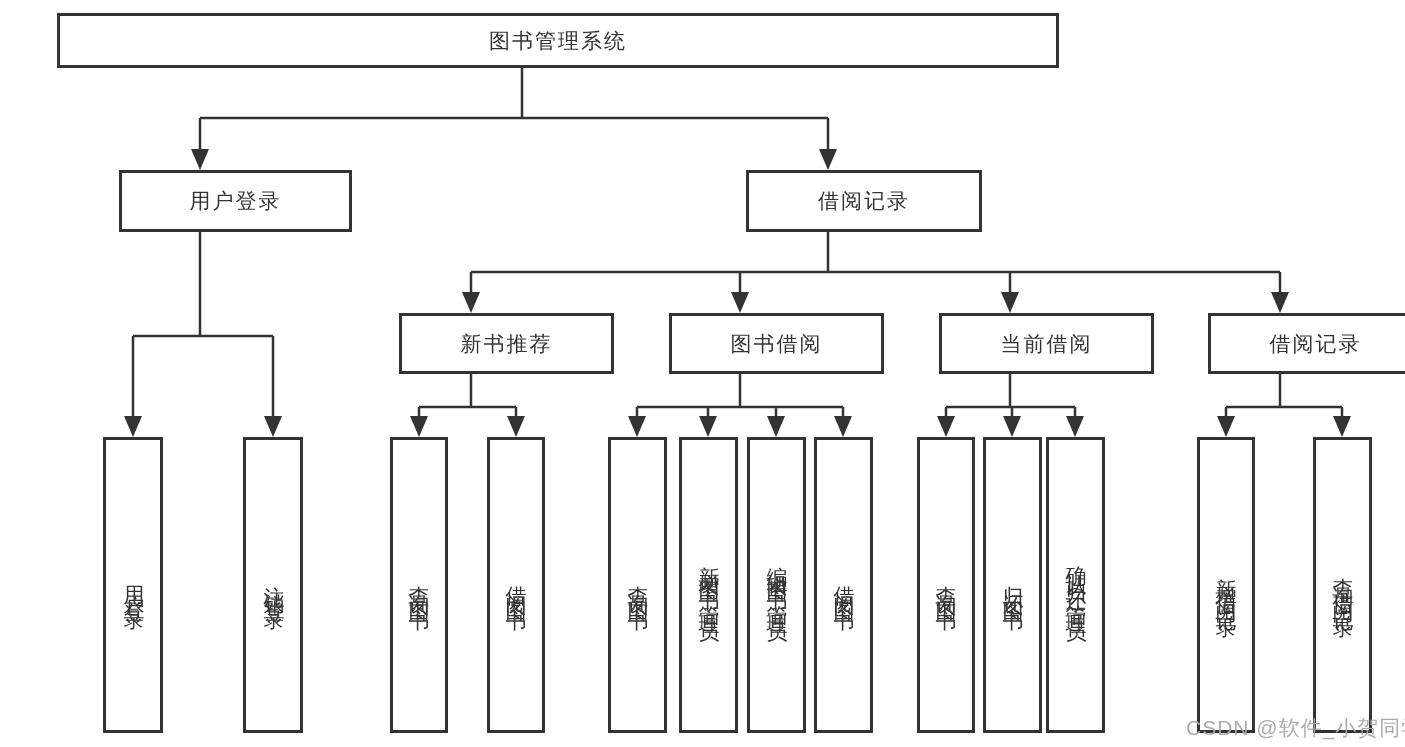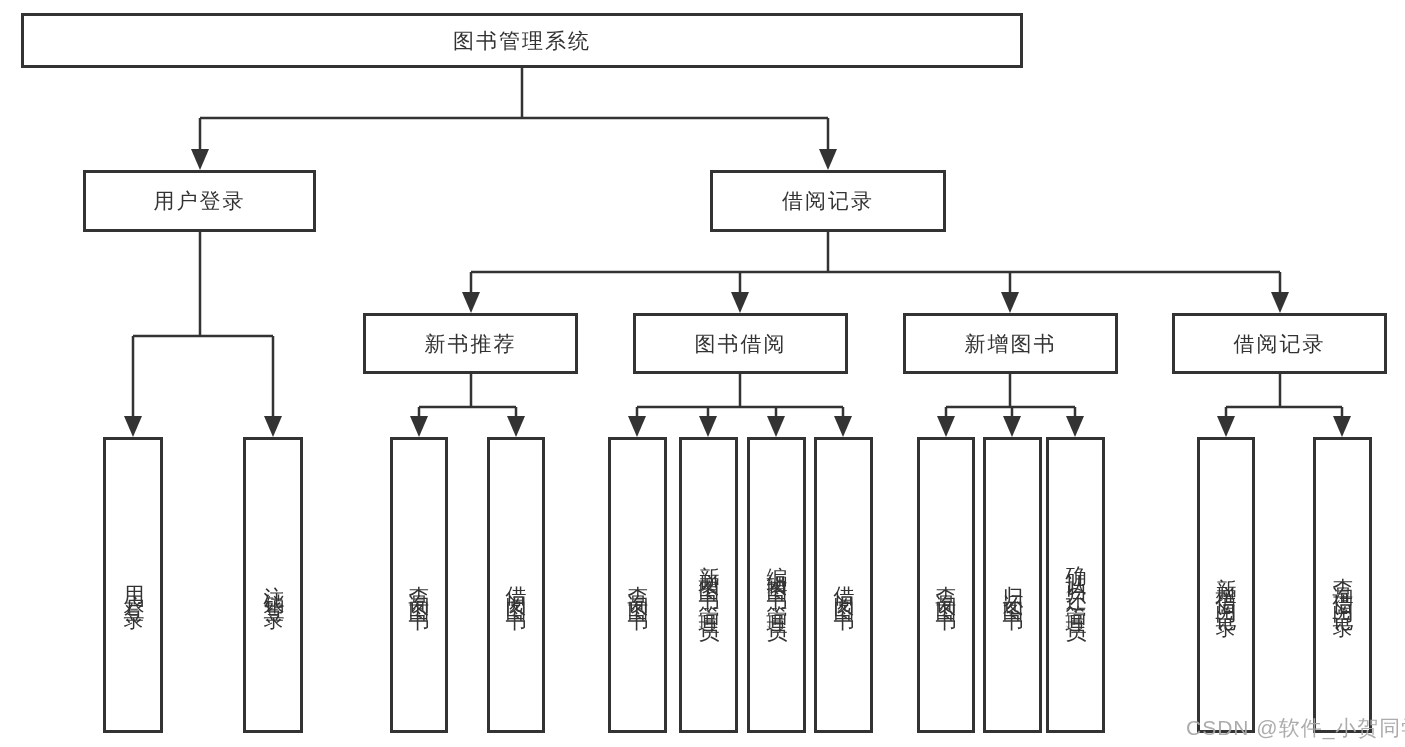--- a/index.html
+++ b/index.html
@@ -23,20 +23,21 @@
     border: 3px solid #333333;
     background: #ffffff;
   }
   .h-node {
     display: flex;
     align-items: center;
     justify-content: center;
     font-size: 21px;
     letter-spacing: 2px;
     white-space: nowrap;
+    margin-left: 36px;
   }
   .v-node {
     writing-mode: vertical-rl;
     text-orientation: mixed;
     text-align: center;
     font-size: 21px;
     letter-spacing: 8px;
     line-height: 52px;
   }
   .watermark {
@@ -126,21 +127,21 @@
     <span>借阅记录</span>
   </div>
 
   <div class="node h-node" style="left:633px; top:313px; width:215px; height:61px;">
     <span>图书借阅</span>
   </div>
   <div class="node h-node" style="left:363px; top:313px; width:215px; height:61px;">
     <span>新书推荐</span>
   </div>
   <div class="node h-node" style="left:903px; top:313px; width:215px; height:61px;">
-    <span>新增图书</span>
+    <span>当前借阅</span>
   </div>
   <div class="node h-node" style="left:1172px; top:313px; width:215px; height:61px;">
     <span>借阅记录</span>
   </div>
 
   <div class="node v-node" style="left:103px; top:437px; width:60px; height:296px;">用户登录</div>
   <div class="node v-node" style="left:243px; top:437px; width:60px; height:296px;">注销登录</div>
 
   <div class="node v-node" style="left:390px; top:437px; width:58px; height:296px;">查询图书</div>
   <div class="node v-node" style="left:487px; top:437px; width:58px; height:296px;">借阅图书</div>

